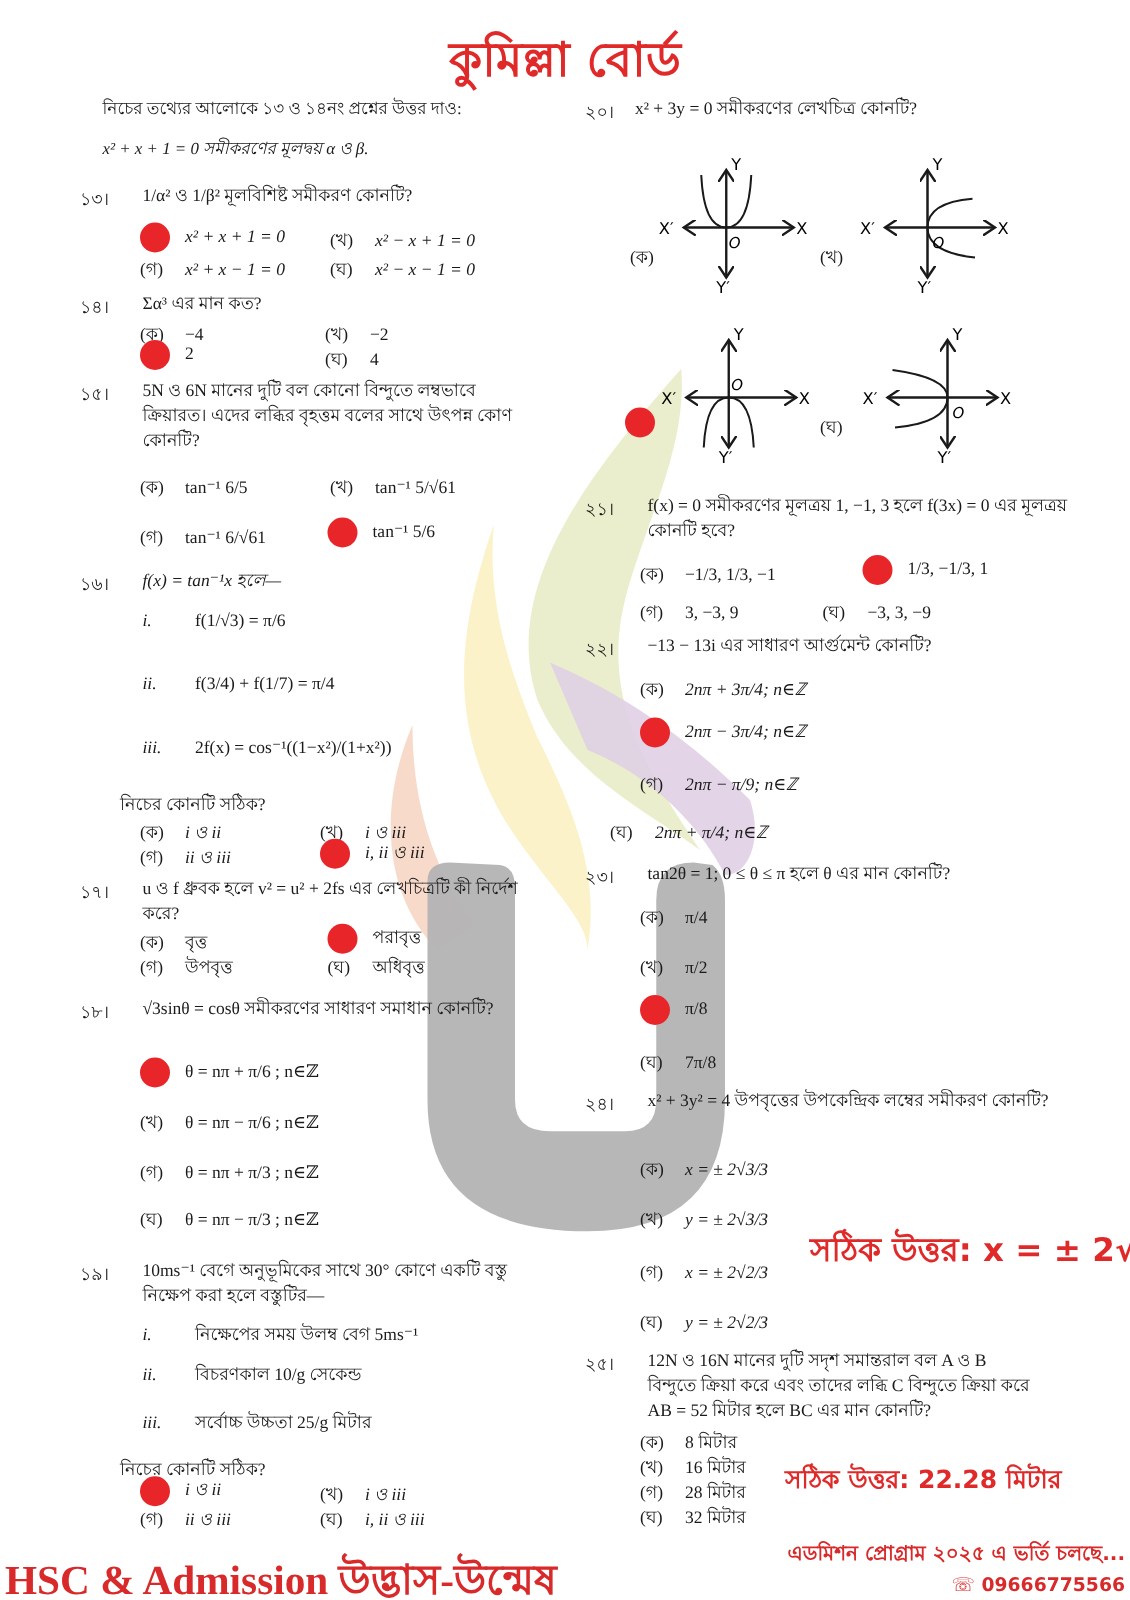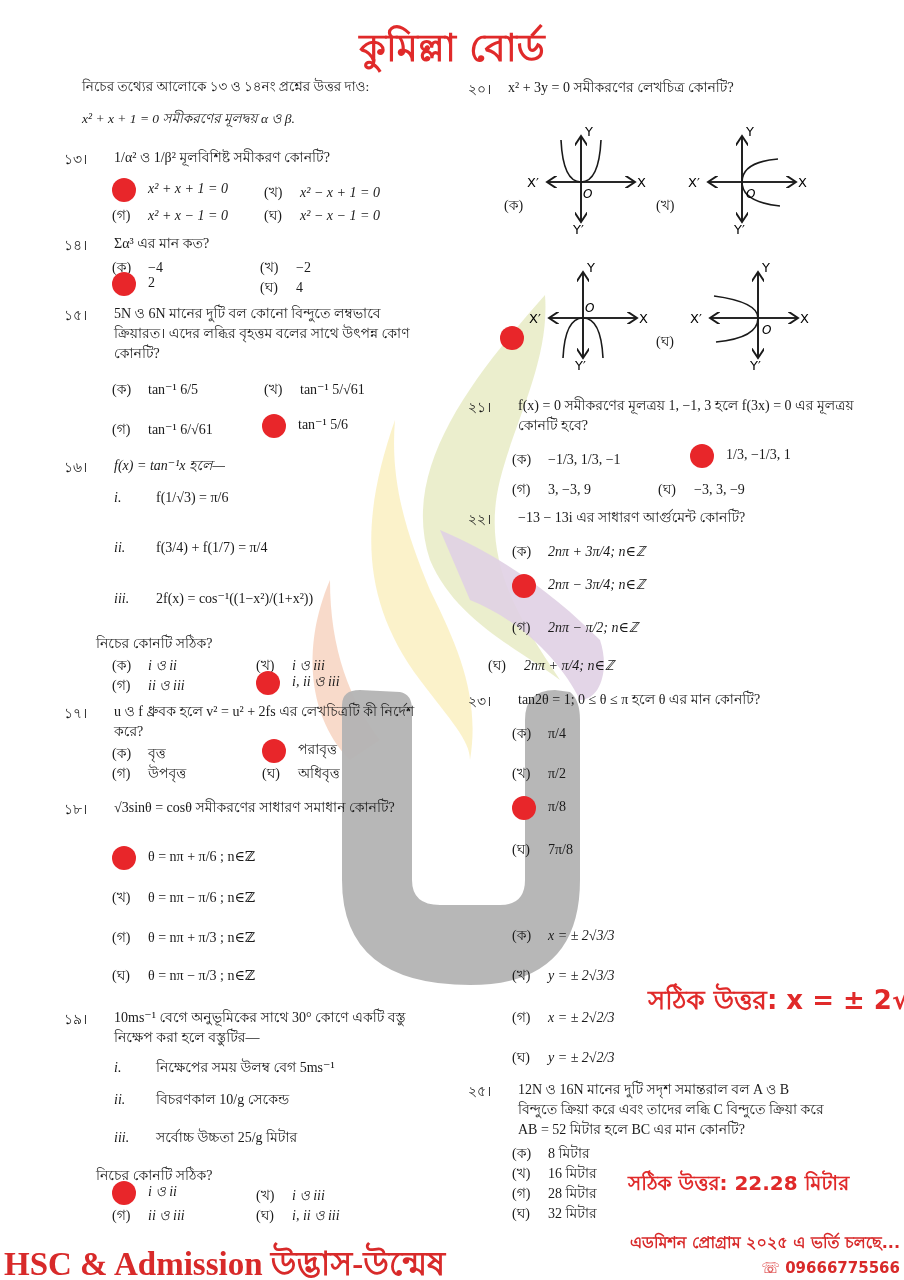--- a/index.html
+++ b/index.html
@@ -184,32 +184,36 @@
   <div class="opt" style="left:658px; top:444px;padding-left:32px;"><span class="dot"></span><span>1/3, −1/3, 1</span></div>
   <div class="opt" style="left:512px; top:478px;"><span class="lbl">(গ)</span><span>3, −3, 9</span></div>
   <div class="opt" style="left:658px; top:478px;"><span class="lbl">(ঘ)</span><span>−3, 3, −9</span></div>
 
   <div class="q" style="left:468px; top:508px; width:400px;">
     <span class="qnum">২২।</span>
     <div class="qtext">−13 − 13i এর সাধারণ আর্গুমেন্ট কোনটি?</div>
   </div>
   <div class="opt" style="left:512px; top:540px;"><span class="lbl">(ক)</span><span class="it">2nπ + 3π/4; n∈ℤ</span></div>
   <div class="opt" style="left:512px; top:574px;"><span class="dot"></span><span class="it">2nπ − 3π/4; n∈ℤ</span></div>
-  <div class="opt" style="left:512px; top:616px;"><span class="lbl">(গ)</span><span class="it">2nπ − π/2; n∈ℤ</span></div>
+  <div class="opt" style="left:512px; top:616px;"><span class="lbl">(গ)</span><span class="it">2nπ − π/9; n∈ℤ</span></div>
   <div class="opt" style="left:488px; top:654px;"><span class="lbl">(ঘ)</span><span class="it">2nπ + π/4; n∈ℤ</span></div>
 
   <div class="q" style="left:468px; top:690px; width:400px;">
     <span class="qnum">২৩।</span>
     <div class="qtext">tan2θ = 1; 0 ≤ θ ≤ π হলে θ এর মান কোনটি?</div>
   </div>
   <div class="opt" style="left:512px; top:722px;"><span class="lbl">(ক)</span><span>π/4</span></div>
   <div class="opt" style="left:512px; top:762px;"><span class="lbl">(খ)</span><span>π/2</span></div>
   <div class="opt" style="left:512px; top:796px;"><span class="dot"></span><span>π/8</span></div>
   <div class="opt" style="left:512px; top:838px;"><span class="lbl">(ঘ)</span><span>7π/8</span></div>
 
+  <div class="q" style="left:468px; top:872px; width:380px;">
+    <span class="qnum">২৪।</span>
+    <div class="qtext">x² + 3y² = 4 উপবৃত্তের উপকেন্দ্রিক লম্বের সমীকরণ কোনটি?</div>
+  </div>
   <div class="opt" style="left:512px; top:924px;"><span class="lbl">(ক)</span><span class="it">x = ± 2√3/3</span></div>
   <div class="opt" style="left:512px; top:964px;"><span class="lbl">(খ)</span><span class="it">y = ± 2√3/3</span></div>
   <div class="opt" style="left:512px; top:1006px;"><span class="lbl">(গ)</span><span class="it">x = ± 2√2/3</span></div>
   <div class="opt" style="left:512px; top:1046px;"><span class="lbl">(ঘ)</span><span class="it">y = ± 2√2/3</span></div>
   <div class="opt red" style="left:648px; top:980px; font-size:26px;">সঠিক উত্তর: x = ± 2√6/3</div>
 
   <div class="q" style="left:468px; top:1080px; width:360px;">
     <span class="qnum">২৫।</span>
     <div class="qtext">12N ও 16N মানের দুটি সদৃশ সমান্তরাল বল A ও B বিন্দুতে ক্রিয়া করে এবং তাদের লব্ধি C বিন্দুতে ক্রিয়া করে AB = 52 মিটার হলে BC এর মান কোনটি?</div>
   </div>

